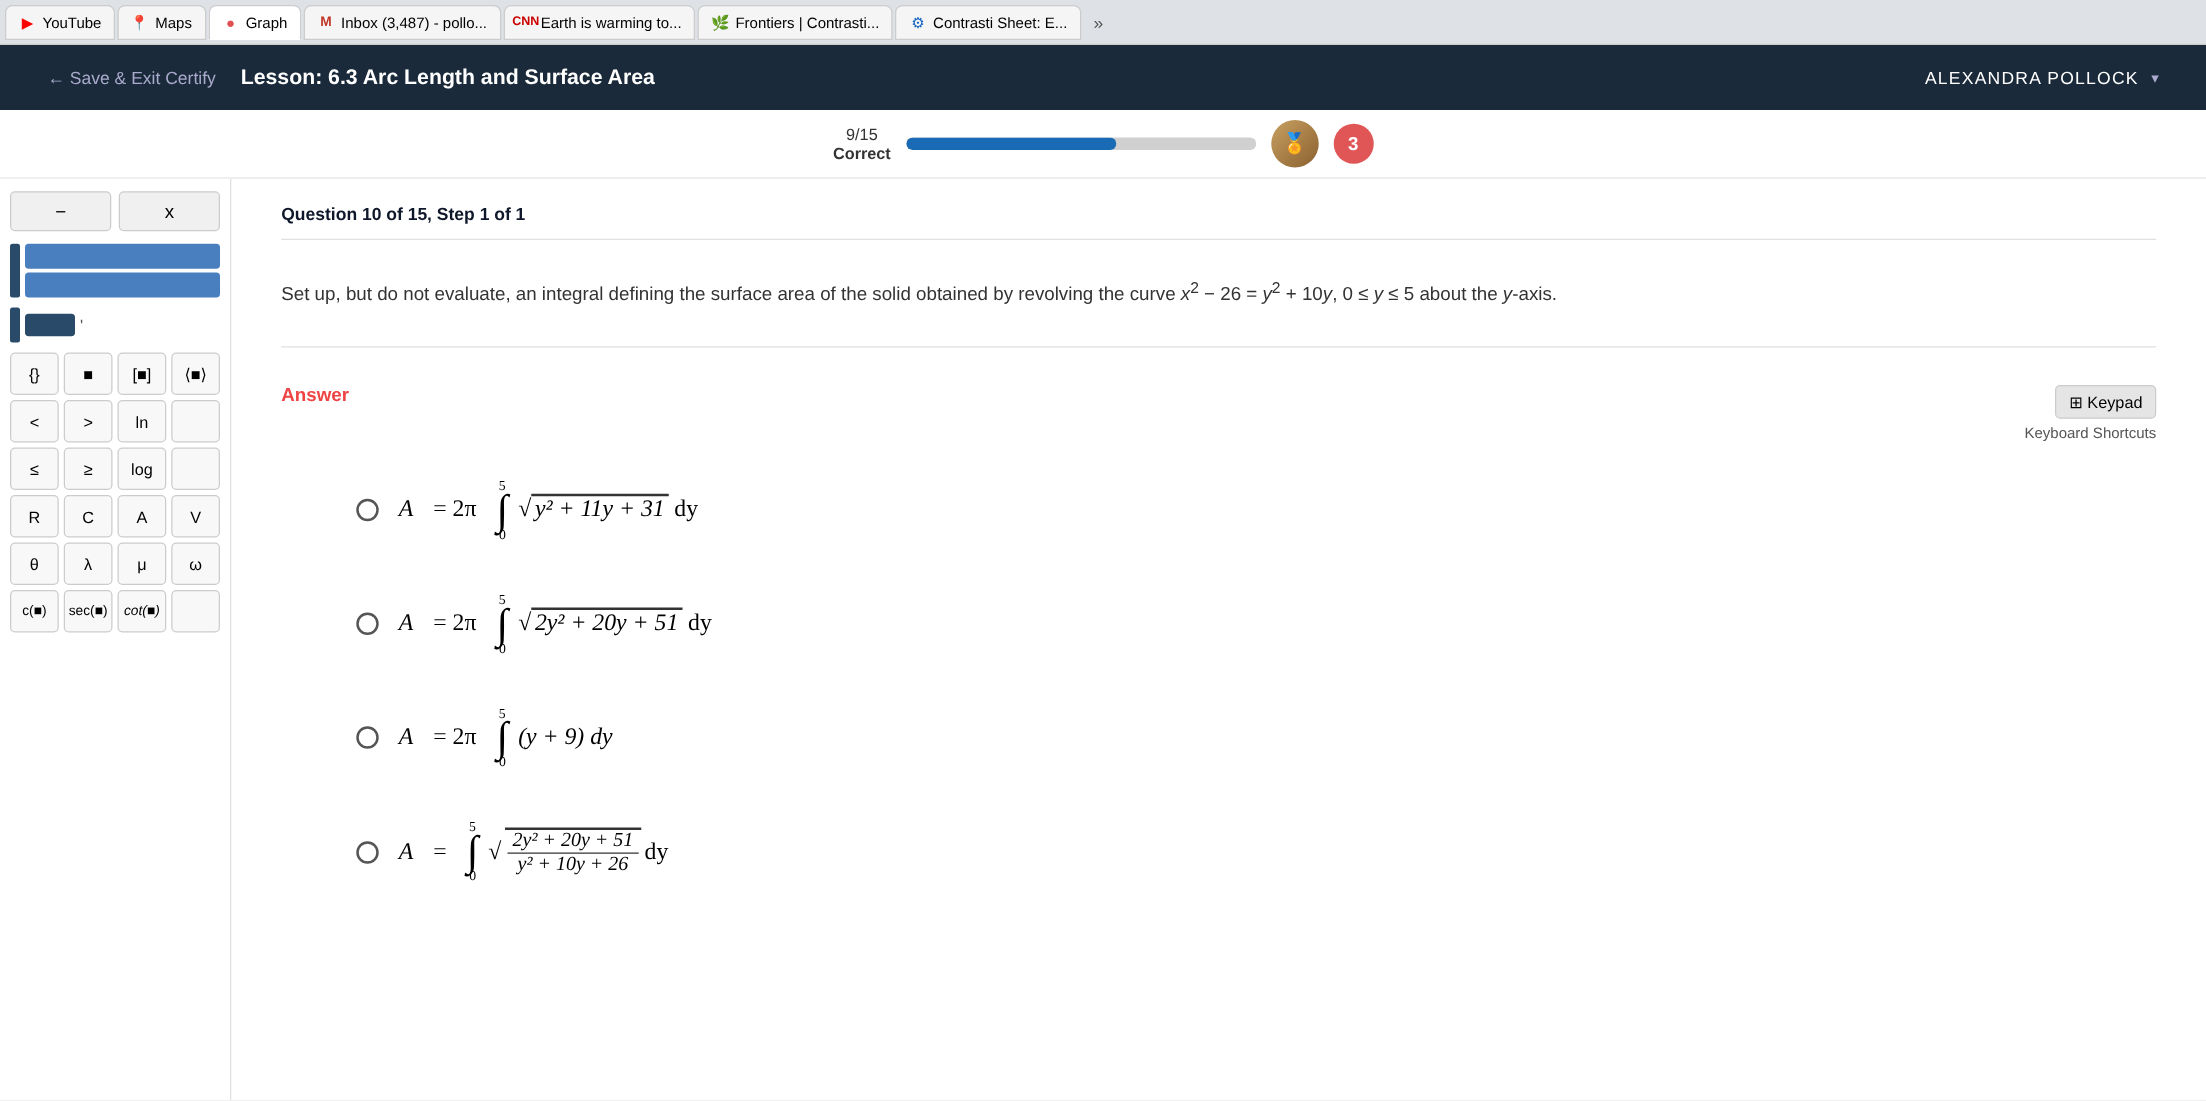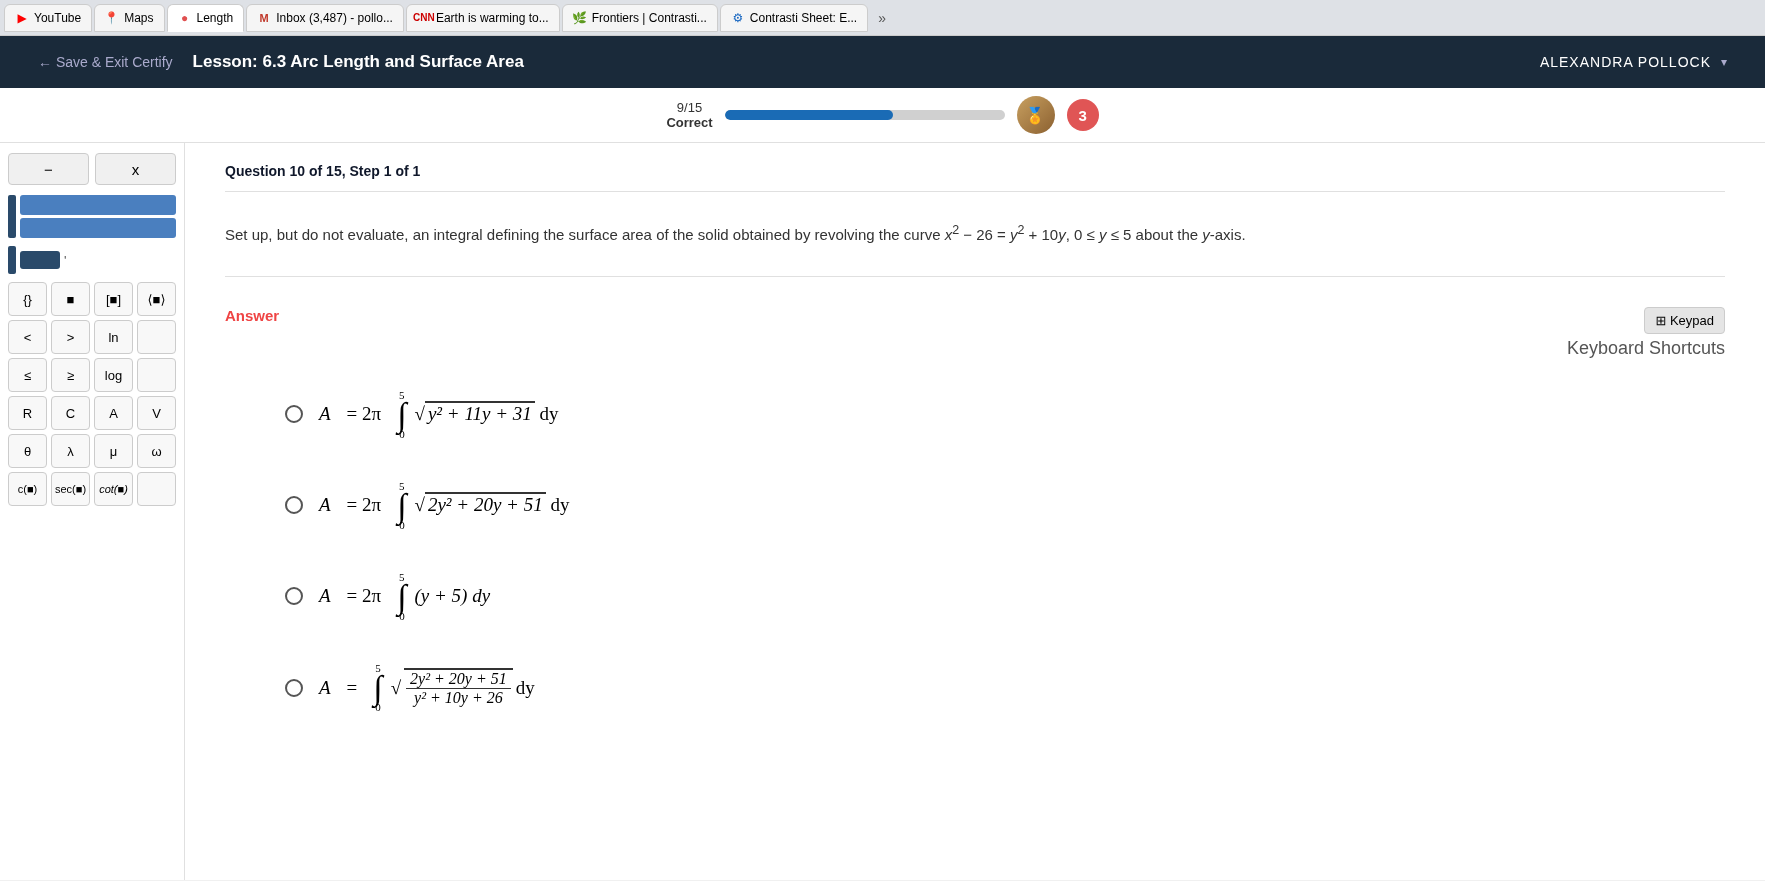--- a/index.html
+++ b/index.html
@@ -232,21 +232,21 @@
     }
     .keypad-btn {
       border: 1px solid #ccc;
       border-radius: 4px;
       padding: 5px 10px;
       font-size: 13px;
       cursor: pointer;
       background: #e5e5e5;
     }
     .keyboard-shortcuts {
-      font-size: 18px;
+      font-size: 12px;
       color: #555;
       margin-top: 4px;
     }
 
     
     .answer-choices {
       display: flex;
       flex-direction: column;
       gap: 40px;
       padding: 20px 60px;
@@ -283,21 +283,21 @@
   <div class="tab">
     <span class="tab-icon" style="color:#ff0000;">▶</span>
     <span>YouTube</span>
   </div>
   <div class="tab">
     <span class="tab-icon" style="color:#e8a020;">📍</span>
     <span>Maps</span>
   </div>
   <div class="tab active">
     <span class="tab-icon" style="color:#e05050;">●</span>
-    <span>Length</span>
+    <span>Graph</span>
   </div>
   <div class="tab">
     <span class="tab-icon" style="color:#c0392b;font-weight:bold;font-size:11px;">M</span>
     <span>Inbox (3,487) - pollo...</span>
   </div>
   <div class="tab">
     <span class="tab-icon" style="color:#cc0000;font-size:10px;font-weight:bold;">CNN</span>
     <span>Earth is warming to...</span>
   </div>
   <div class="tab">
@@ -452,21 +452,21 @@
         <div class="radio-circle"></div>
         <span style="font-family:'Times New Roman',serif;font-size:19px;font-style:italic;">A</span>
         <span style="font-family:'Times New Roman',serif;font-size:19px;">= 2π</span>
         <span class="integral-expr">
           <span style="display:inline-flex;flex-direction:column;align-items:center;font-family:'Times New Roman',serif;">
             <span style="font-size:11px;align-self:flex-end;margin-right:2px;">5</span>
             <span style="font-size:34px;line-height:0.8;">∫</span>
             <span style="font-size:11px;align-self:flex-start;margin-left:2px;">0</span>
           </span>
           <span style="font-family:'Times New Roman',serif;font-size:19px;margin-left:4px;font-style:italic;">
-            (y + 5) dy
+            (y + 9) dy
           </span>
         </span>
       </div>
 
       <div class="answer-choice" style="align-items:center;">
         <div class="radio-circle"></div>
         <span style="font-family:'Times New Roman',serif;font-size:19px;font-style:italic;">A</span>
         <span style="font-family:'Times New Roman',serif;font-size:19px;">=</span>
         <span class="integral-expr" style="align-items:center;">
           <span style="display:inline-flex;flex-direction:column;align-items:center;font-family:'Times New Roman',serif;">

